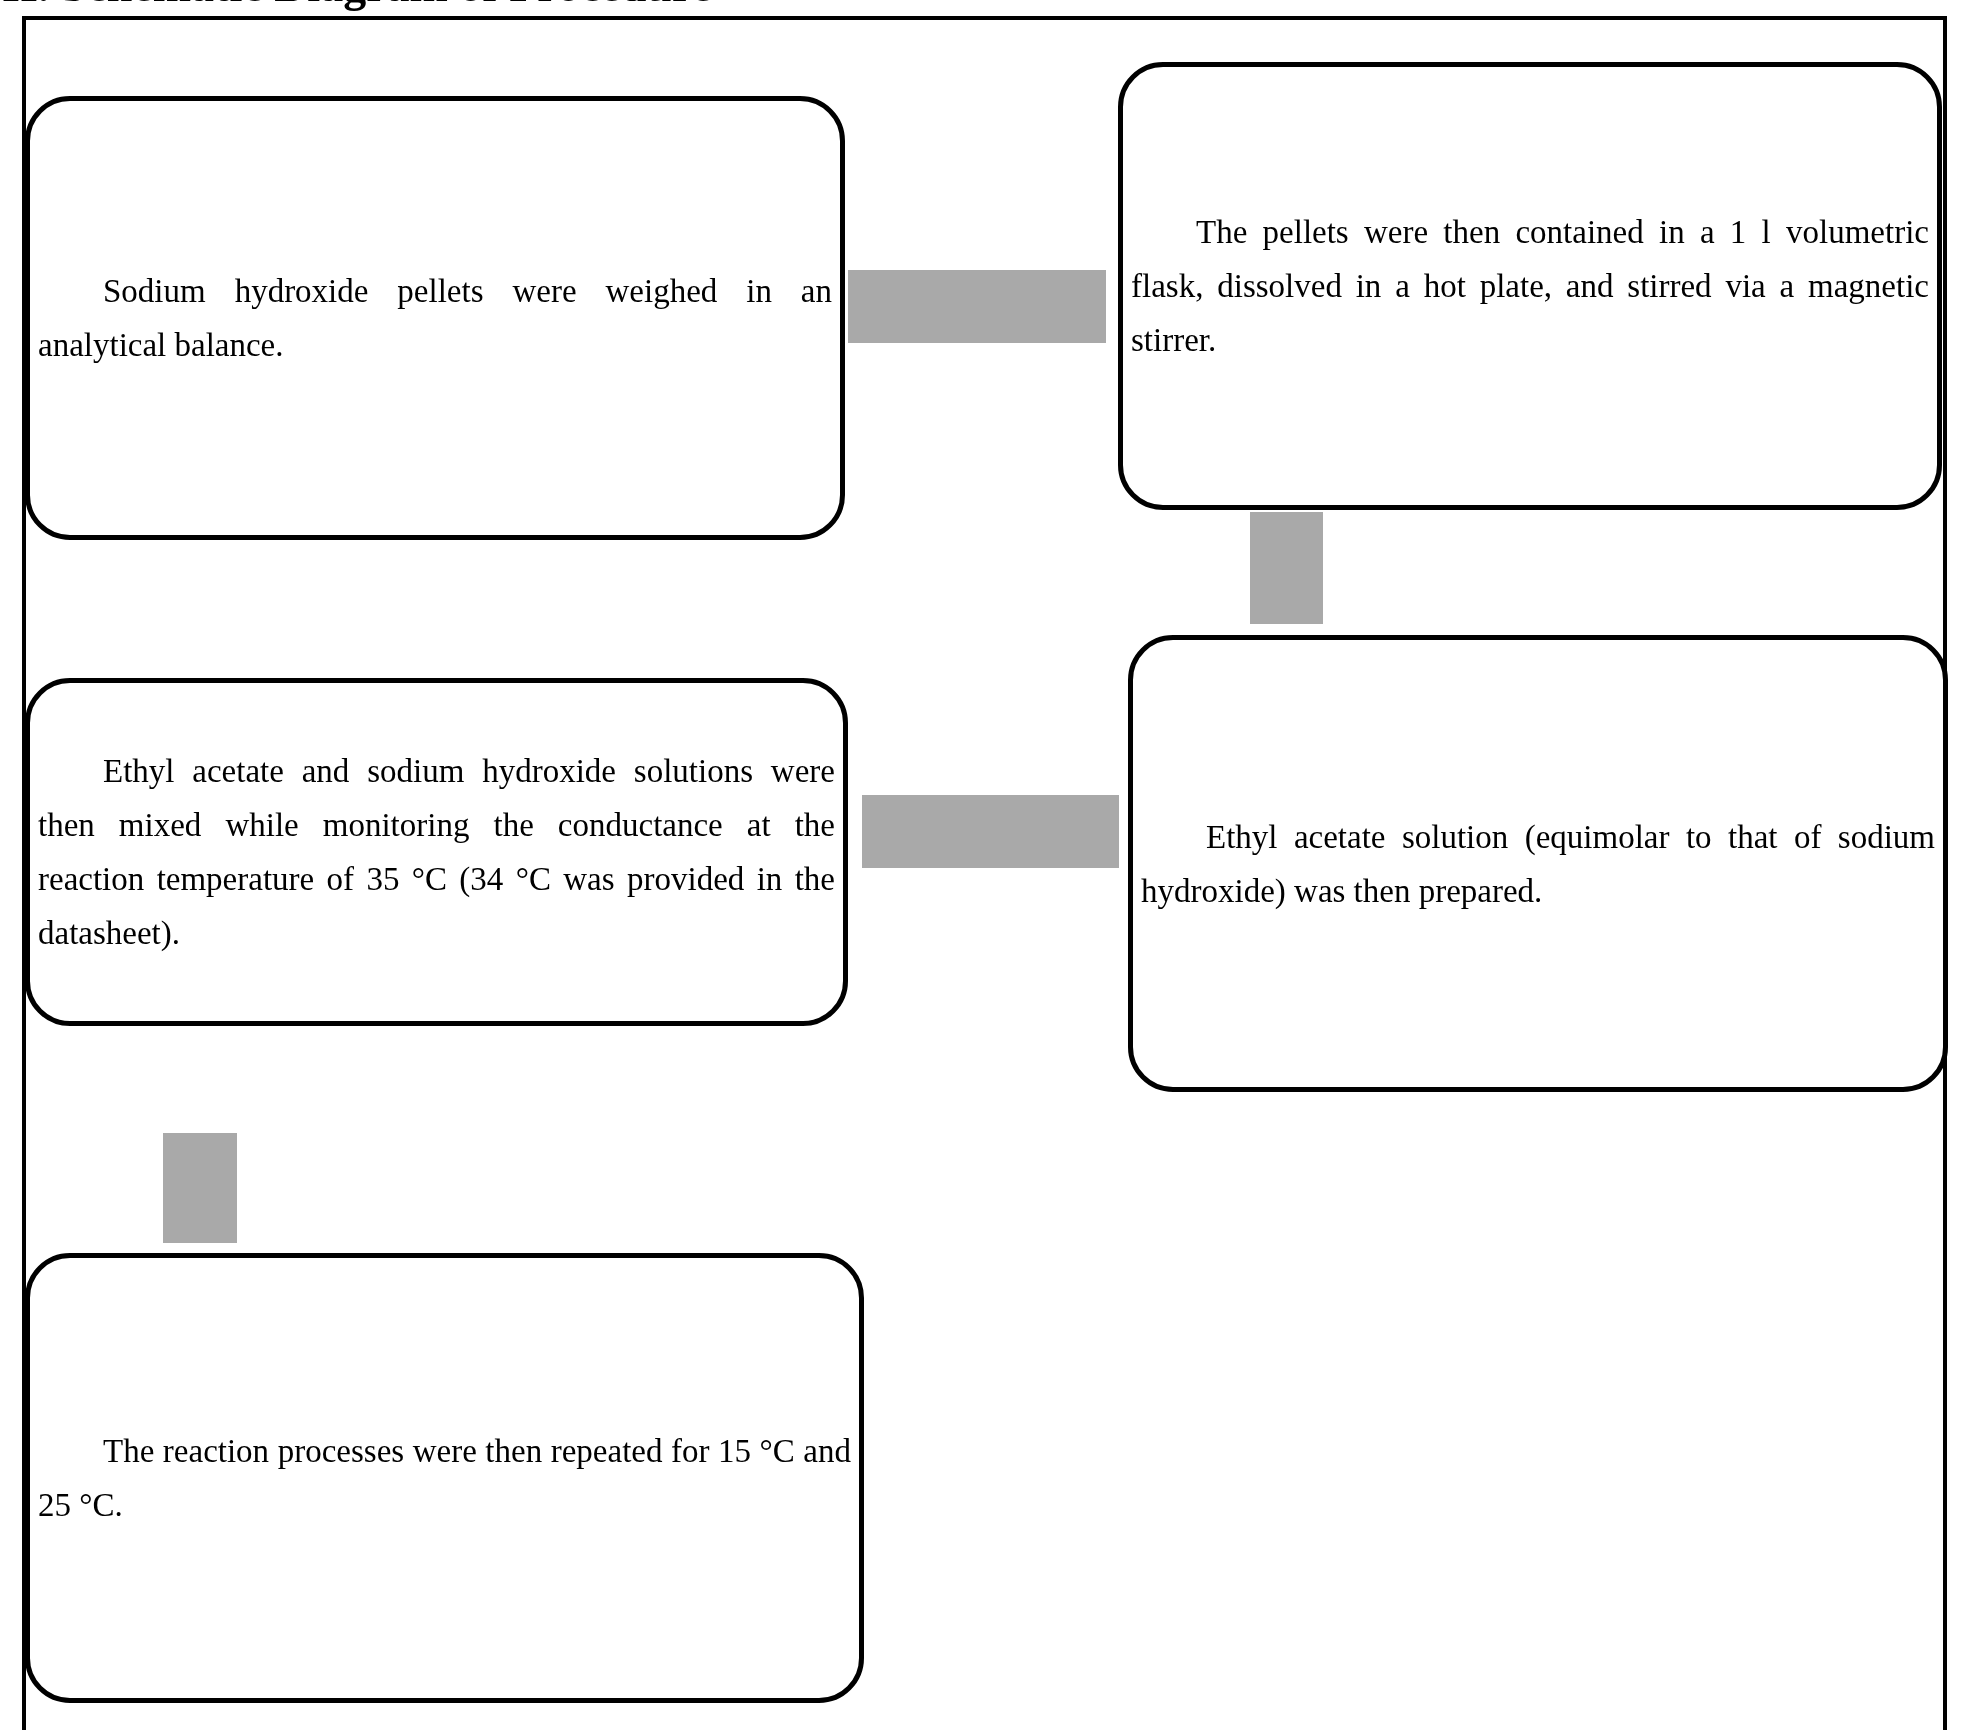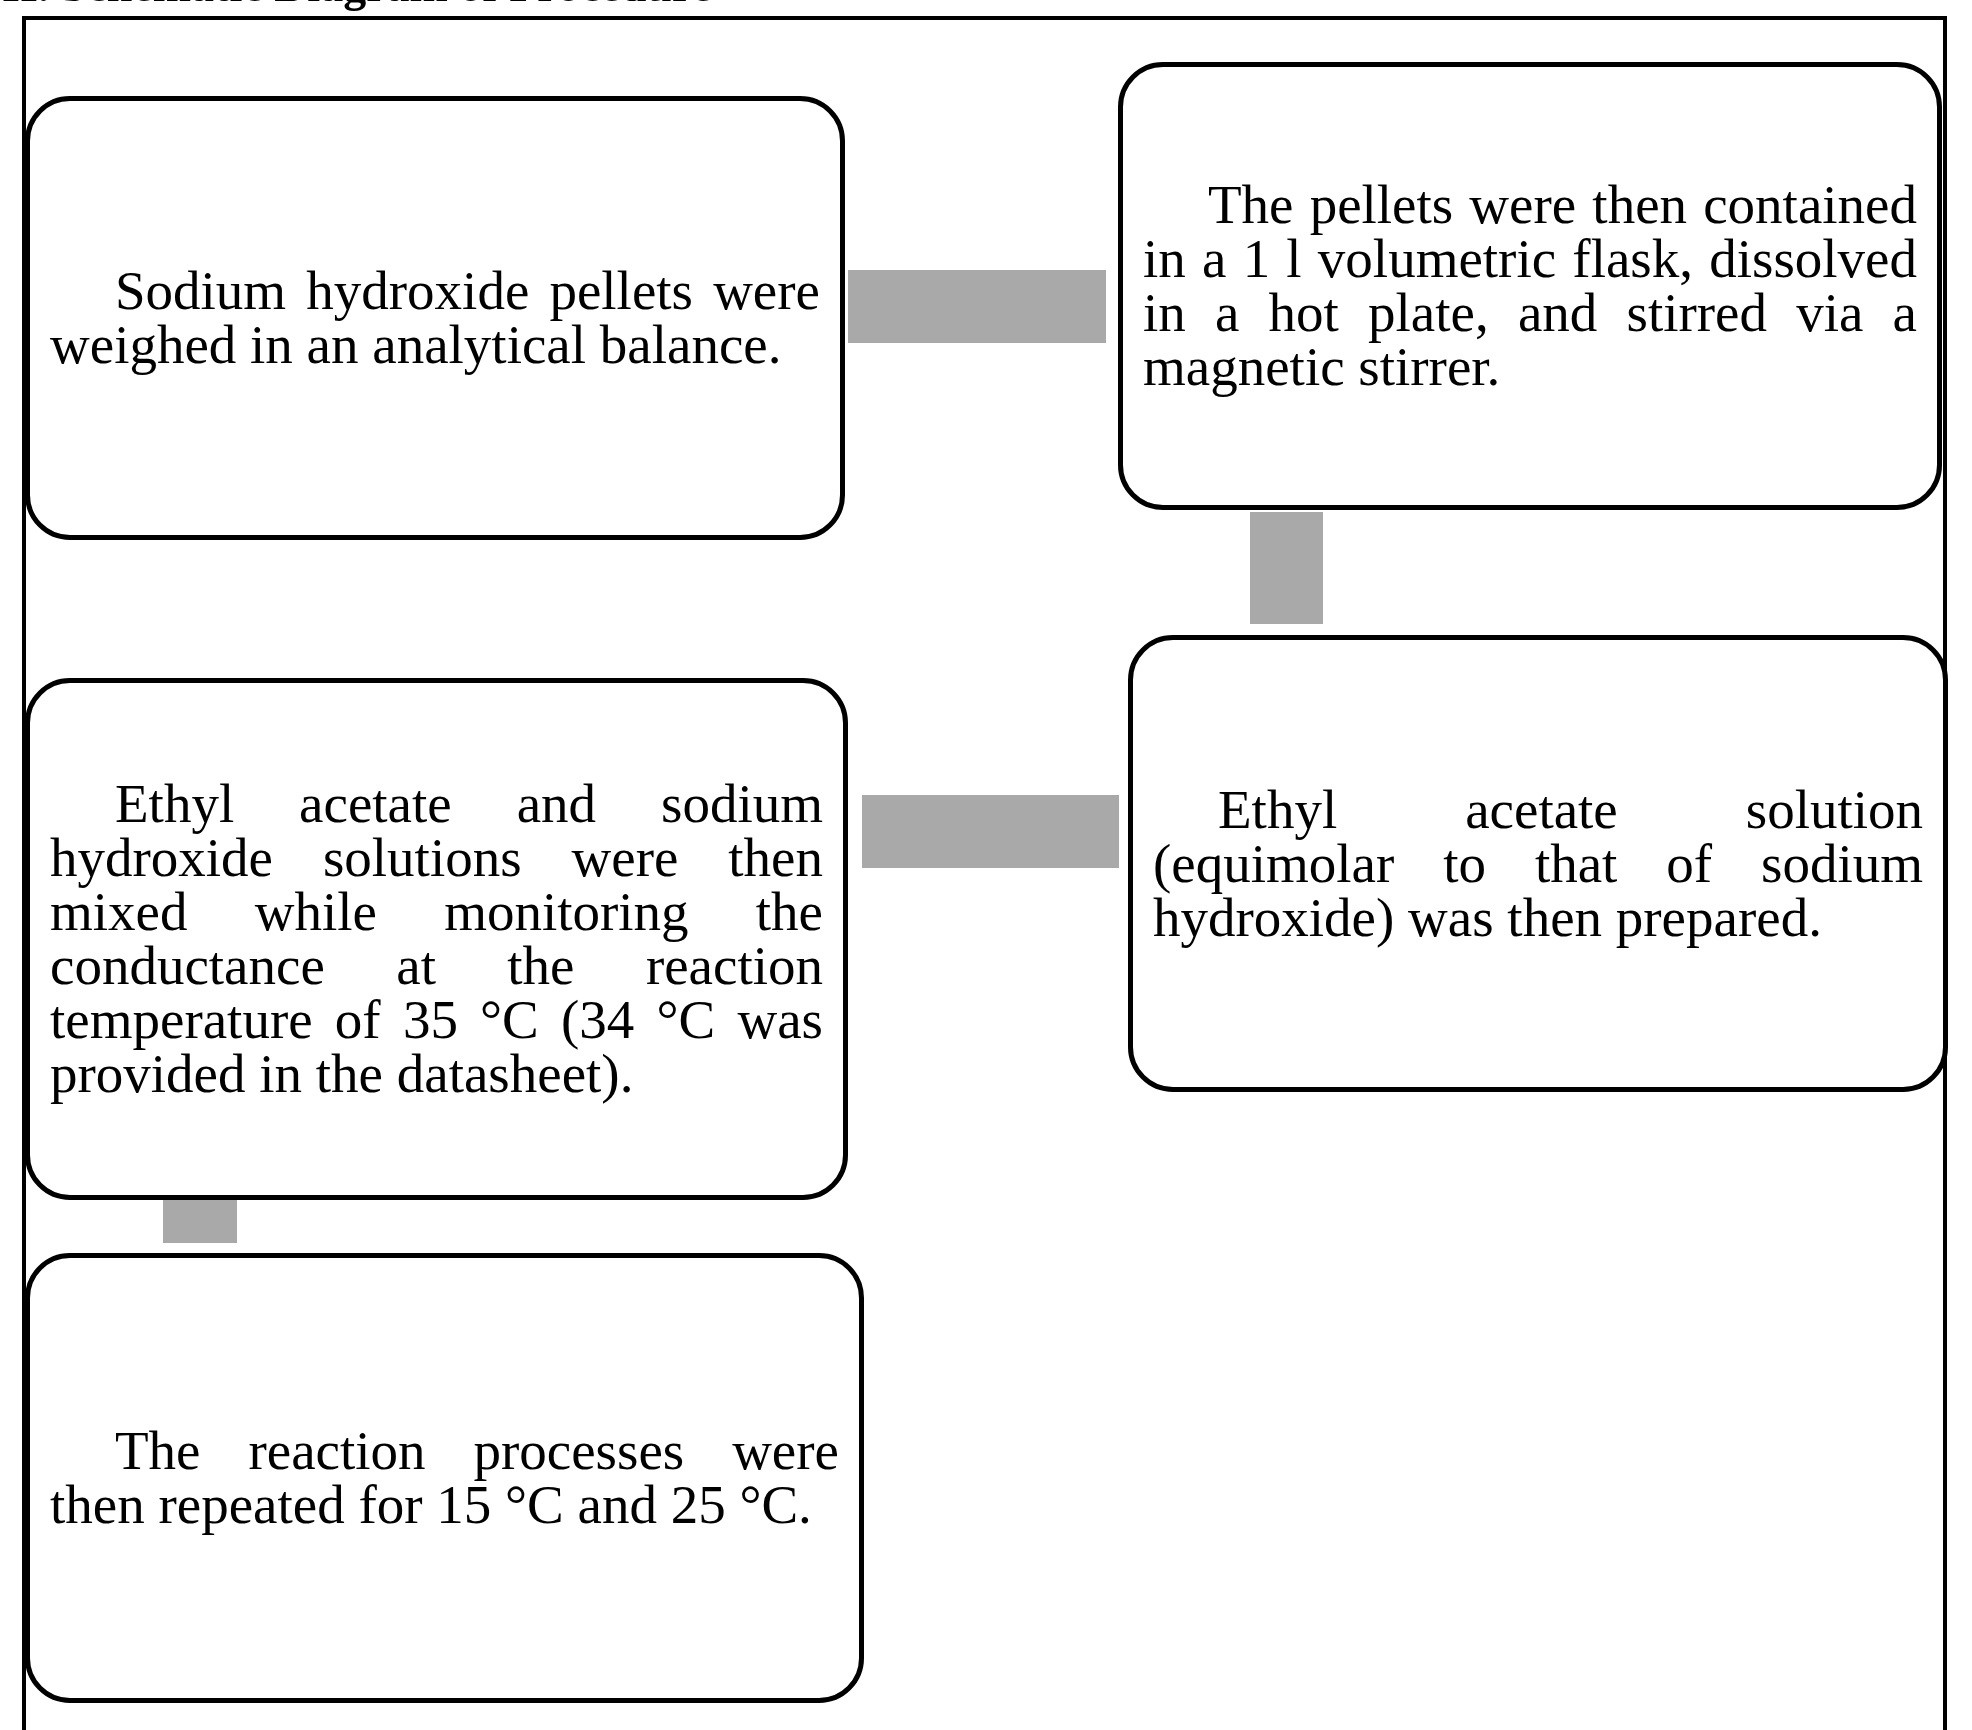--- a/index.html
+++ b/index.html
@@ -42,32 +42,32 @@
     border: 5px solid #000000;
     border-radius: 45px;
     background: #ffffff;
     display: flex;
     flex-direction: column;
     justify-content: center;
     z-index: 2;
   }
   .flow-box p {
     margin: 0;
-    padding: 0 20px;
-    font-size: 55px;
+    padding: 0 8px;
+    font-size: 33px;
     line-height: 54px;
     text-align: justify;
     text-align-last: left;
     text-indent: 65px;
     font-family: Liberation Serif, serif;
   }
   .box-1 { left: 25px;   top: 96px;  width: 820px; height: 444px; }
   .box-2 { left: 1118px; top: 62px;   width: 824px; height: 448px; }
   .box-3 { left: 1128px; top: 635px;  width: 820px; height: 457px; }
-  .box-4 { left: 25px;   top: 678px;  width: 823px; height: 522px; }
+  .box-4 { left: 25px;   top: 678px;  width: 823px; height: 348px; }
   .box-5 { left: 25px;   top: 1253px; width: 839px; height: 450px; }
   .connector {
     position: absolute;
     background: #a9a9a9;
     z-index: 1;
   }
   .conn-1 { left: 848px;  top: 270px;  width: 258px; height: 73px;  }
   .conn-2 { left: 1250px; top: 512px;  width: 73px;  height: 112px; }
   .conn-3 { left: 862px;  top: 795px;  width: 257px; height: 73px;  }
   .conn-4 { left: 163px;  top: 1133px; width: 74px;  height: 110px; }

